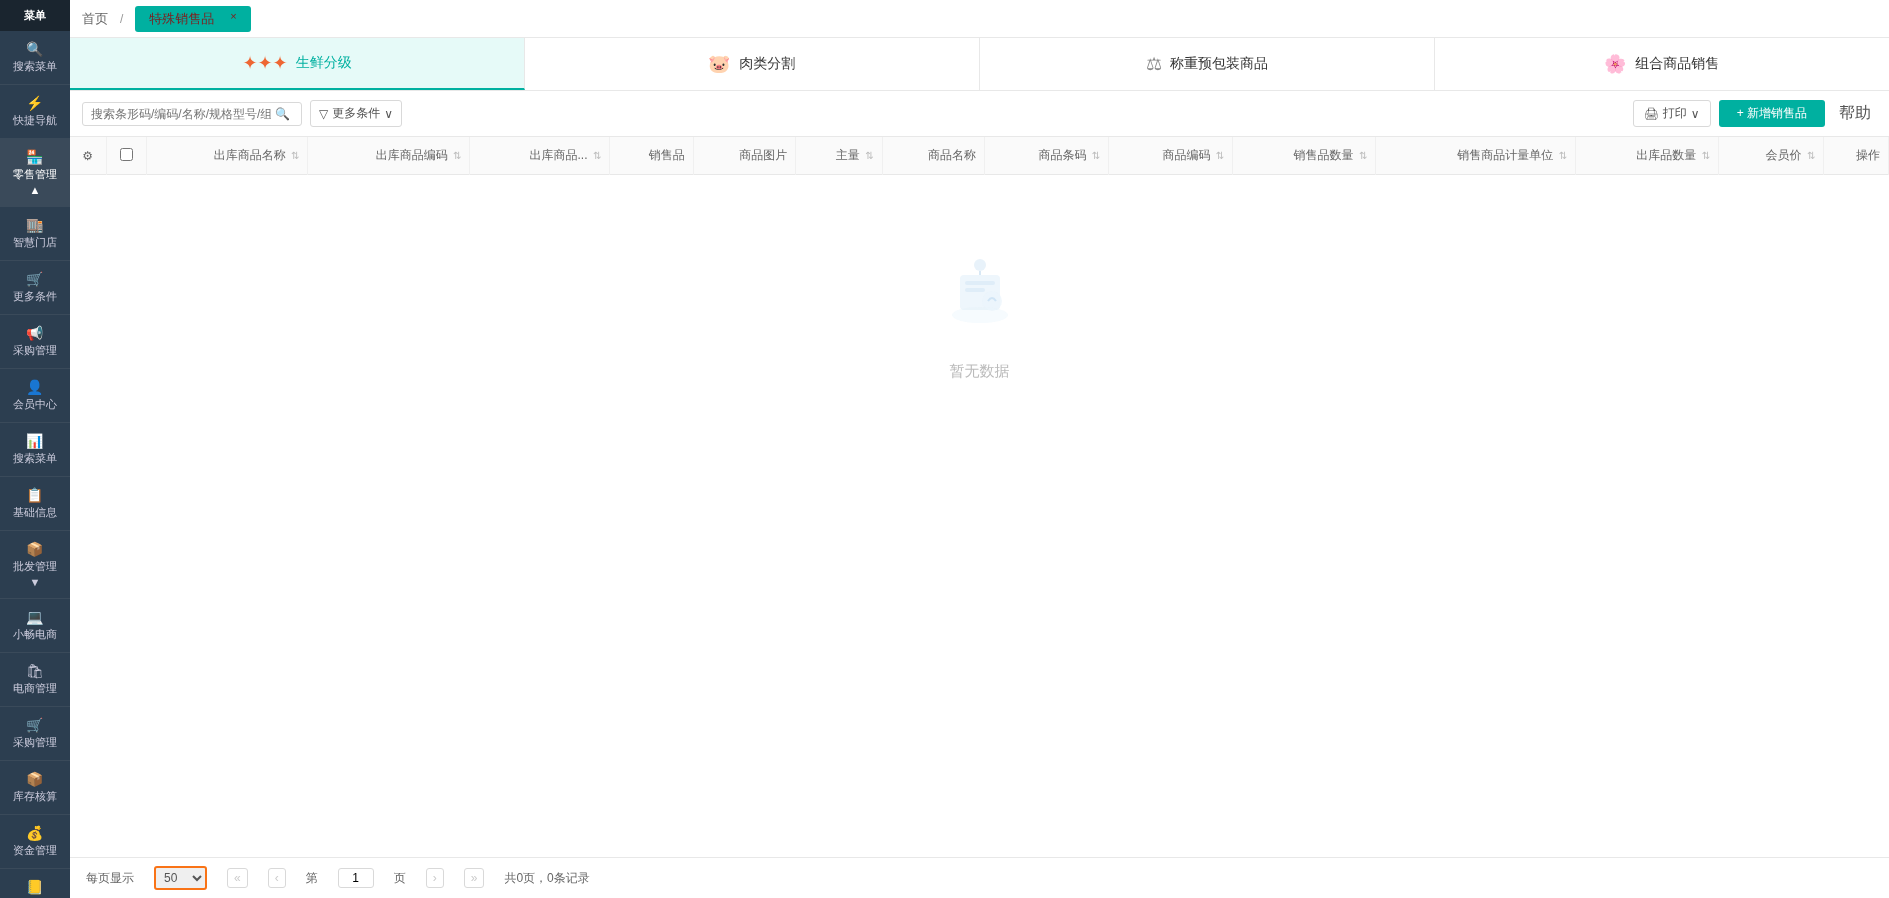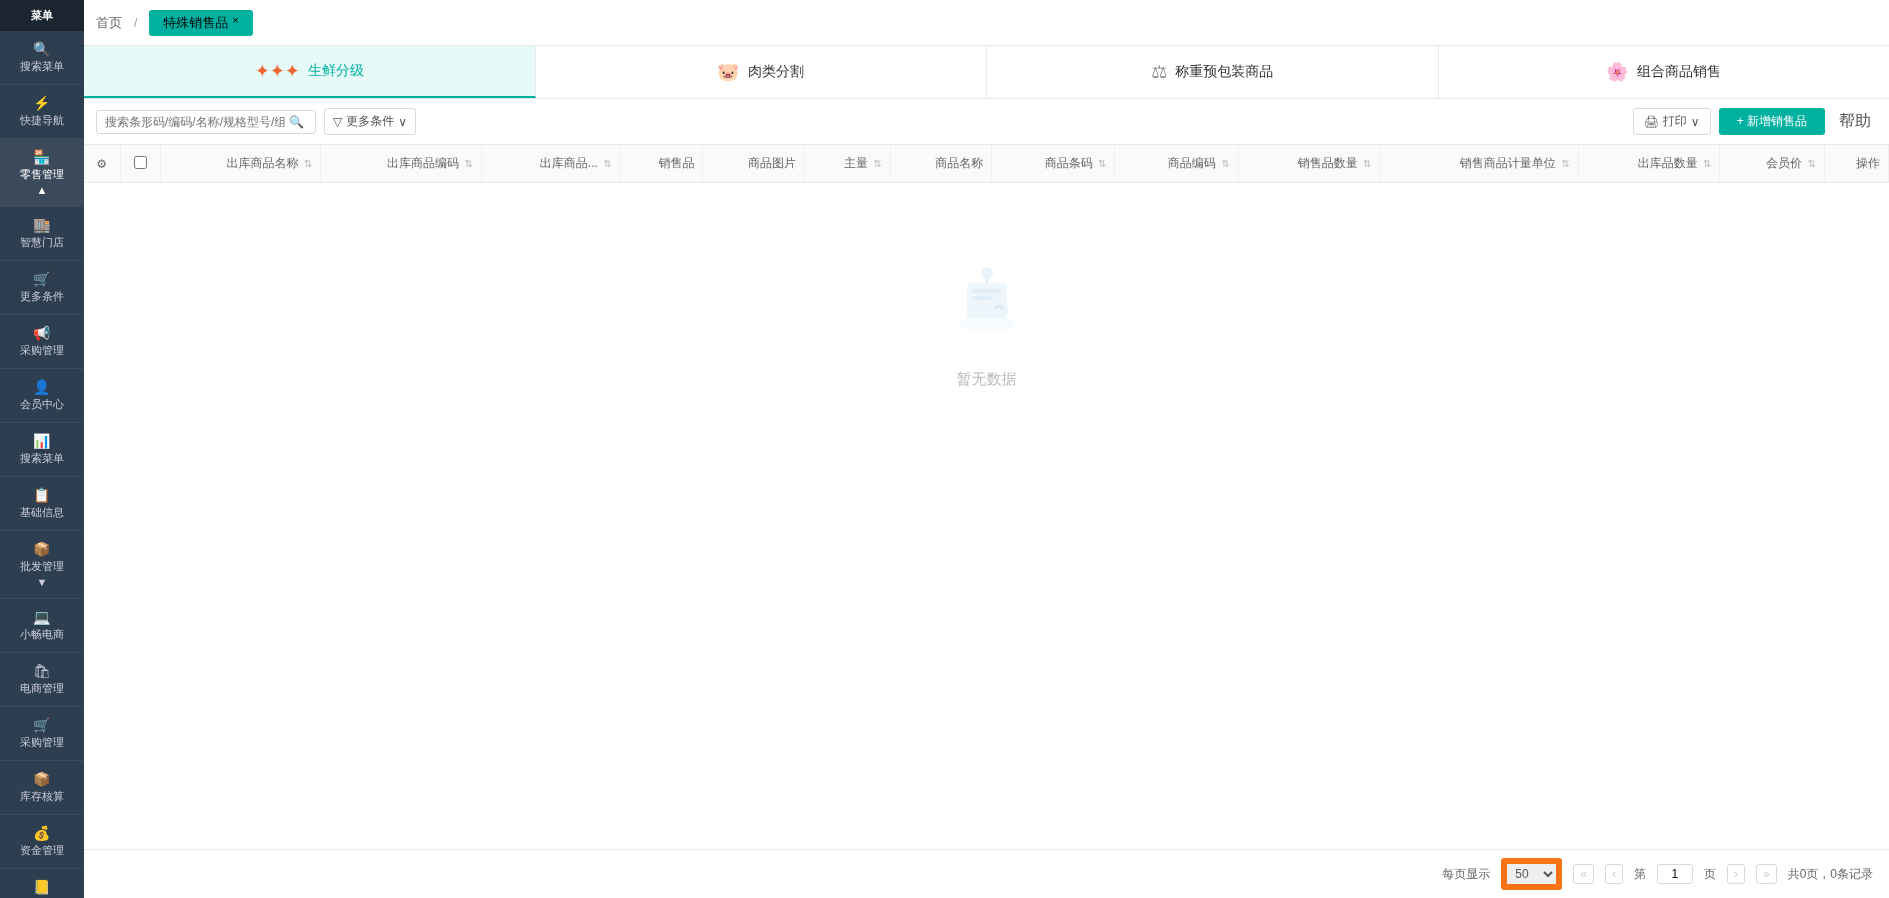--- a/index.html
+++ b/index.html
@@ -1,20 +1,20 @@
 <!DOCTYPE html>
 <html><head>
   <meta charset="utf-8">
   <style>
     * { box-sizing: border-box; margin: 0; padding: 0; }
     body { font-family: 'Microsoft YaHei', Arial, sans-serif; font-size: 12px; background: #f0f2f5; display: flex; height: 898px; overflow: hidden; }
 
     
     .sidebar {
-      width: 84px;
+      width: 70px;
       background: #2c3e50;
       color: #adb5bd;
       display: flex;
       flex-direction: column;
       height: 100%;
       overflow-y: auto;
       flex-shrink: 0;
     }
     .sidebar-logo {
       background: #1a252f;
@@ -48,39 +48,39 @@
     }
 
     
     .top-bar {
       background: white;
       border-bottom: 1px solid #e8e8e8;
       padding: 0 12px;
       display: flex;
       align-items: center;
       gap: 8px;
-      height: 46px;
+      height: 38px;
       flex-shrink: 0;
     }
     .breadcrumb-item {
       color: #666;
       font-size: 13px;
       cursor: pointer;
     }
     .breadcrumb-sep { color: #999; margin: 0 4px; }
     .tab-active {
       background: #00b0a0;
-      color: #000000;
+      color: #7f1d1d;
       padding: 4px 14px;
       border-radius: 3px;
       font-size: 13px;
       cursor: pointer;
       display: flex;
       align-items: flex-start;
-      gap: 4px;
+      gap: 16px;
     }
     .tab-active .close-x { font-size: 11px; cursor: pointer; }
 
     
     .page-area {
       flex: 1;
       display: flex;
       flex-direction: column;
       overflow: hidden;
       background: #f5f6fa;
@@ -235,31 +235,30 @@
       font-size: 64px;
       margin-bottom: 12px;
       opacity: 0.4;
     }
     .empty-text { font-size: 15px; color: #bbb; }
 
     
     .pagination-bar {
       display: flex;
       align-items: center;
-      justify-content: flex-end;
       padding: 8px 16px;
       background: white;
       border-top: 1px solid #e8e8e8;
-      gap: 11px;
+      gap: 20px;
       font-size: 12px;
       color: #666;
       flex-shrink: 0;
     }
     .page-size-select {
-      border: 6px solid #f97316;
+      border: 2px solid #f97316;
       border-radius: 3px;
       padding: 2px 4px;
       font-size: 12px;
       color: #555;
     }
     .page-nav-btn {
       border: 1px solid #d9d9d9;
       background: white;
       border-radius: 3px;
       padding: 2px 6px;

